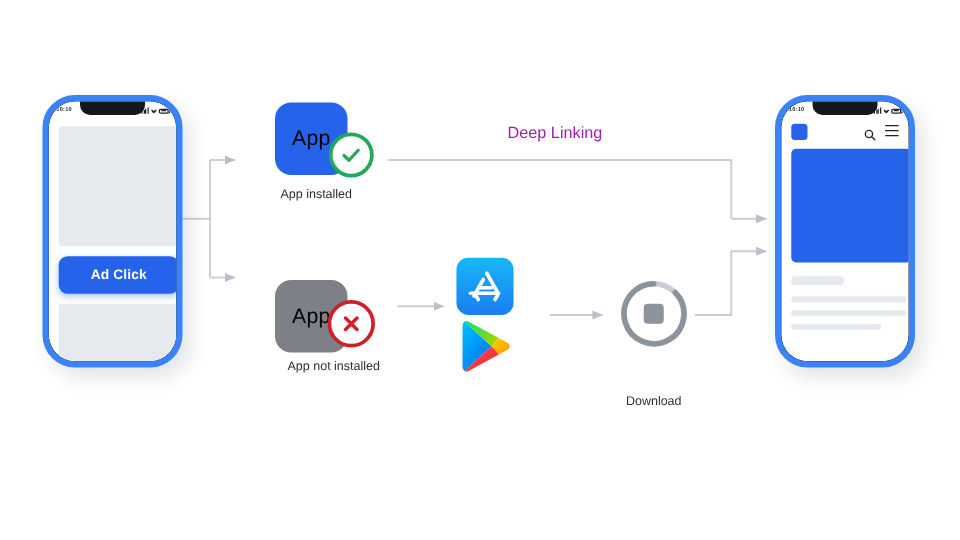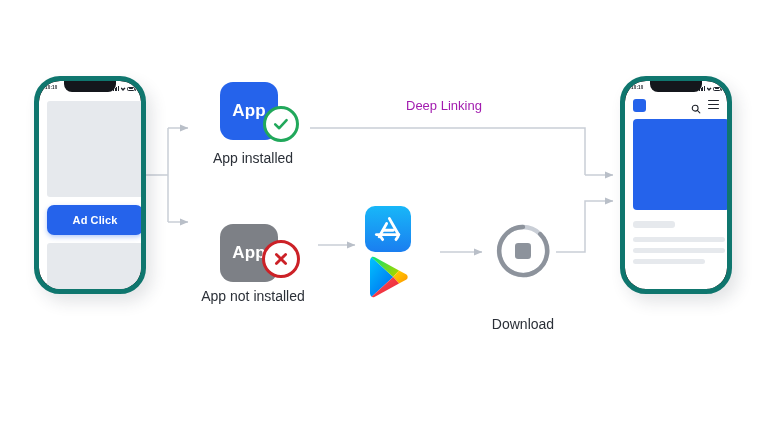--- a/index.html
+++ b/index.html
@@ -16,21 +16,21 @@
   #stage {
     position: relative;
     width: 768px;
     height: 432px;
     background: #ffffff;
   }
 
   
   .phone {
     position: absolute;
-    border: 5px solid #0f766e;
+    border: 5px solid #3b82f6;
     border-radius: 26px;
     background: #000000;
     box-sizing: border-box;
     overflow: hidden;
     box-shadow: 6px 8px 16px rgba(40,46,60,0.13);
   }
   .phone-inner {
     position: absolute;
     inset: 0;
     border-radius: 21px;
@@ -162,38 +162,38 @@
     border-radius: 1px;
   }
 
   
   .tile {
     position: absolute;
     border-radius: 13px;
     display: flex;
     align-items: center;
     justify-content: center;
-    color: #ffffff;
-    font-weight: bold;
+    color: #000000;
+    font-weight: normal;
     font-size: 17px;
     letter-spacing: .2px;
   }
   .badge {
     position: absolute;
     border-radius: 50%;
     background: #ffffff;
     box-sizing: border-box;
     display: flex;
     align-items: center;
     justify-content: center;
   }
   .node-label {
     position: absolute;
     text-align: center;
-    font-size: 14px;
+    font-size: 10px;
     color: #2b3038;
     white-space: nowrap;
   }
 
   
   .store-icon {
     position: absolute;
   }
 
   
@@ -282,21 +282,21 @@
     </svg>
   </div>
   <div class="node-label" style="left:188px; top:150px; width:130px;">App installed</div>
 
   <div class="tile" style="left:220px; top:224px; width:58px; height:58px; background:#7d8086;">App</div>
   <div class="badge" style="left:262px; top:240px; width:38px; height:38px; border:3.4px solid #cc2127;">
     <svg width="20" height="20" viewBox="0 0 20 20">
       <path d="M5.4 5.4 L14.6 14.6 M14.6 5.4 L5.4 14.6" fill="none" stroke="#cc2127" stroke-width="2.8" stroke-linecap="round"></path>
     </svg>
   </div>
-  <div class="node-label" style="left:178px; top:288px; width:150px;">App not installed</div>
+  <div class="node-label" style="left:192px; top:288px; width:150px;">App not installed</div>
 
   <div class="store-icon" style="left:365px; top:206px;">
     <svg width="46" height="46" viewBox="0 0 46 46">
       <defs>
         <linearGradient id="asg" x1="0" y1="0" x2="0" y2="1">
           <stop offset="0%" stop-color="#18b7f8"></stop>
           <stop offset="100%" stop-color="#1a7ef0"></stop>
         </linearGradient>
       </defs>
       <rect x="0" y="0" width="46" height="46" rx="10" fill="url(#asg)"></rect>

